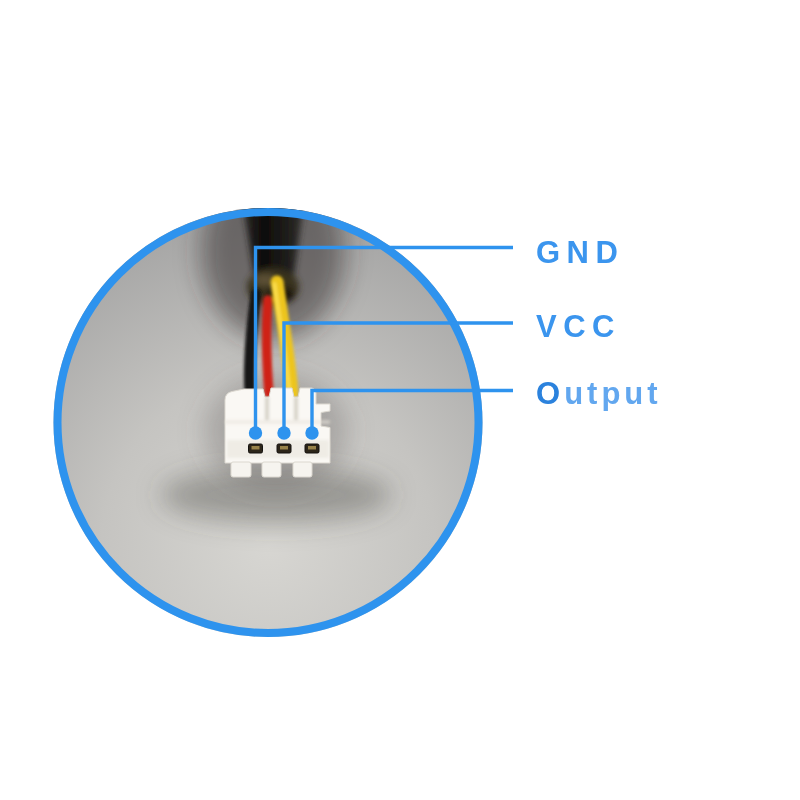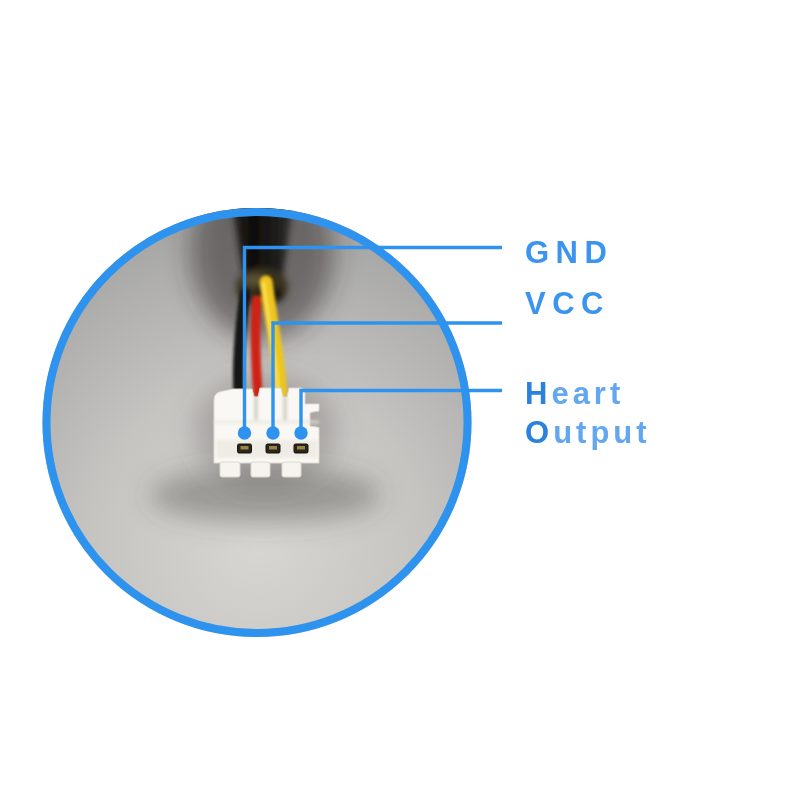--- a/index.html
+++ b/index.html
@@ -1,22 +1,22 @@
 <!DOCTYPE html>
 <html><head>
 <meta charset="utf-8">
 <style>
   html,body{margin:0;padding:0;background:#ffffff;}
   .stage{position:relative;width:704px;height:800px;background:#ffffff;overflow:hidden;
-         font-family:"Liberation Sans",sans-serif;}
+         font-family:"Liberation Sans",sans-serif;margin-left:11px;}
   .stage svg{position:absolute;left:0;top:0;}
   .label{position:absolute;left:525px;font-weight:700;white-space:nowrap;}
   .label-caps{font-size:31px;letter-spacing:6.5px;color:#3b95ee;line-height:1;}
   #label-gnd{top:237px;}
-  #label-vcc{top:288px;text-align:right;}
+  #label-vcc{top:311px;text-align:right;}
   #label-pin3{top:375px;font-size:31px;letter-spacing:4px;line-height:38.5px;}
   #label-pin3 .lead{color:#2b82dd;font-weight:700;}
   #label-pin3 .rest{color:#55a0ee;font-weight:700;opacity:.92;}
 </style>
 </head>
 <body>
 
 <div class="stage">
 
   <svg width="800" height="800" viewBox="0 0 800 800">
@@ -106,17 +106,16 @@
       <circle cx="273" cy="433" r="6.7"></circle>
       <circle cx="301" cy="433" r="6.7"></circle>
     </g>
   </svg>
 
   <div class="label label-caps" id="label-gnd">GND</div>
 
   <div class="label label-caps" id="label-vcc">VCC</div>
 
   <div class="label" id="label-pin3">
-    <div><span class="lead">H</span><span class="rest">eart</span></div>
     <div><span class="lead">O</span><span class="rest">utput</span></div>
   </div>
 
 </div>
 
 </body></html>

